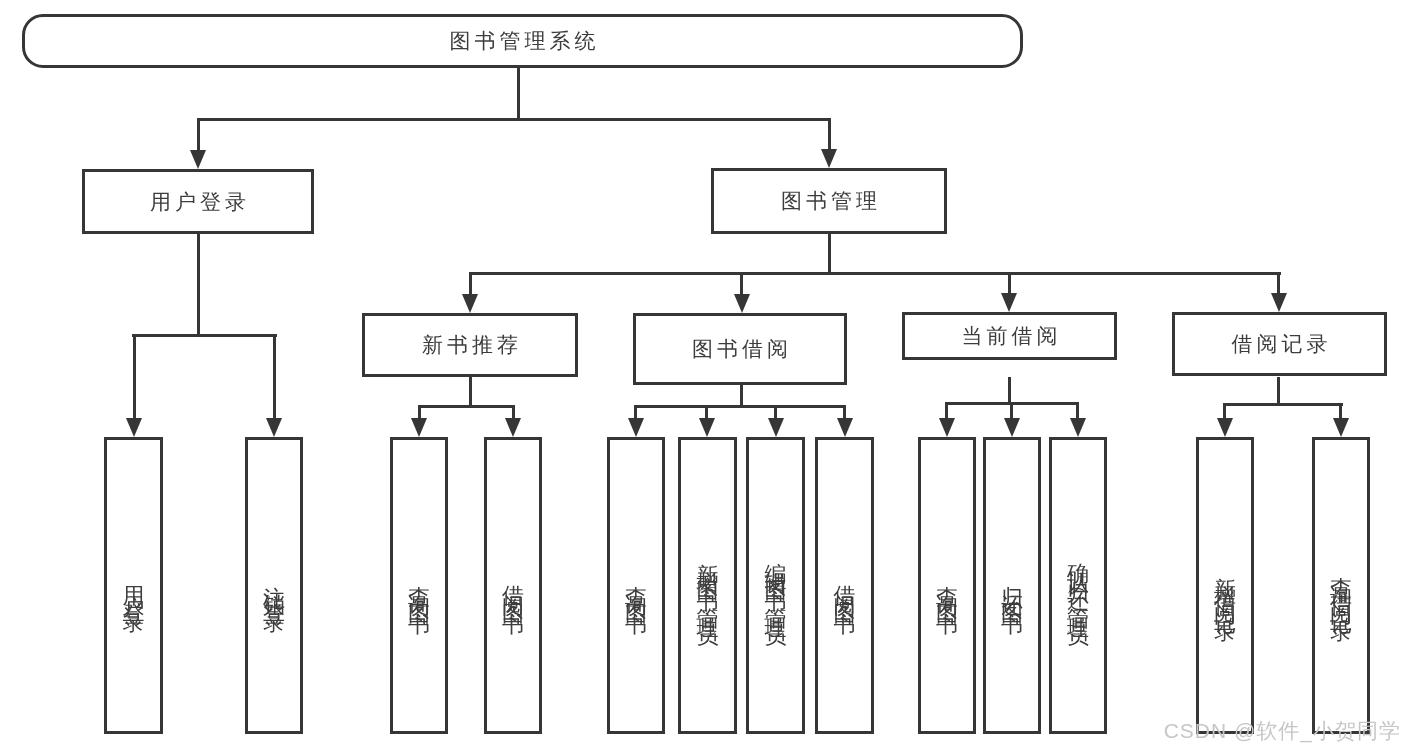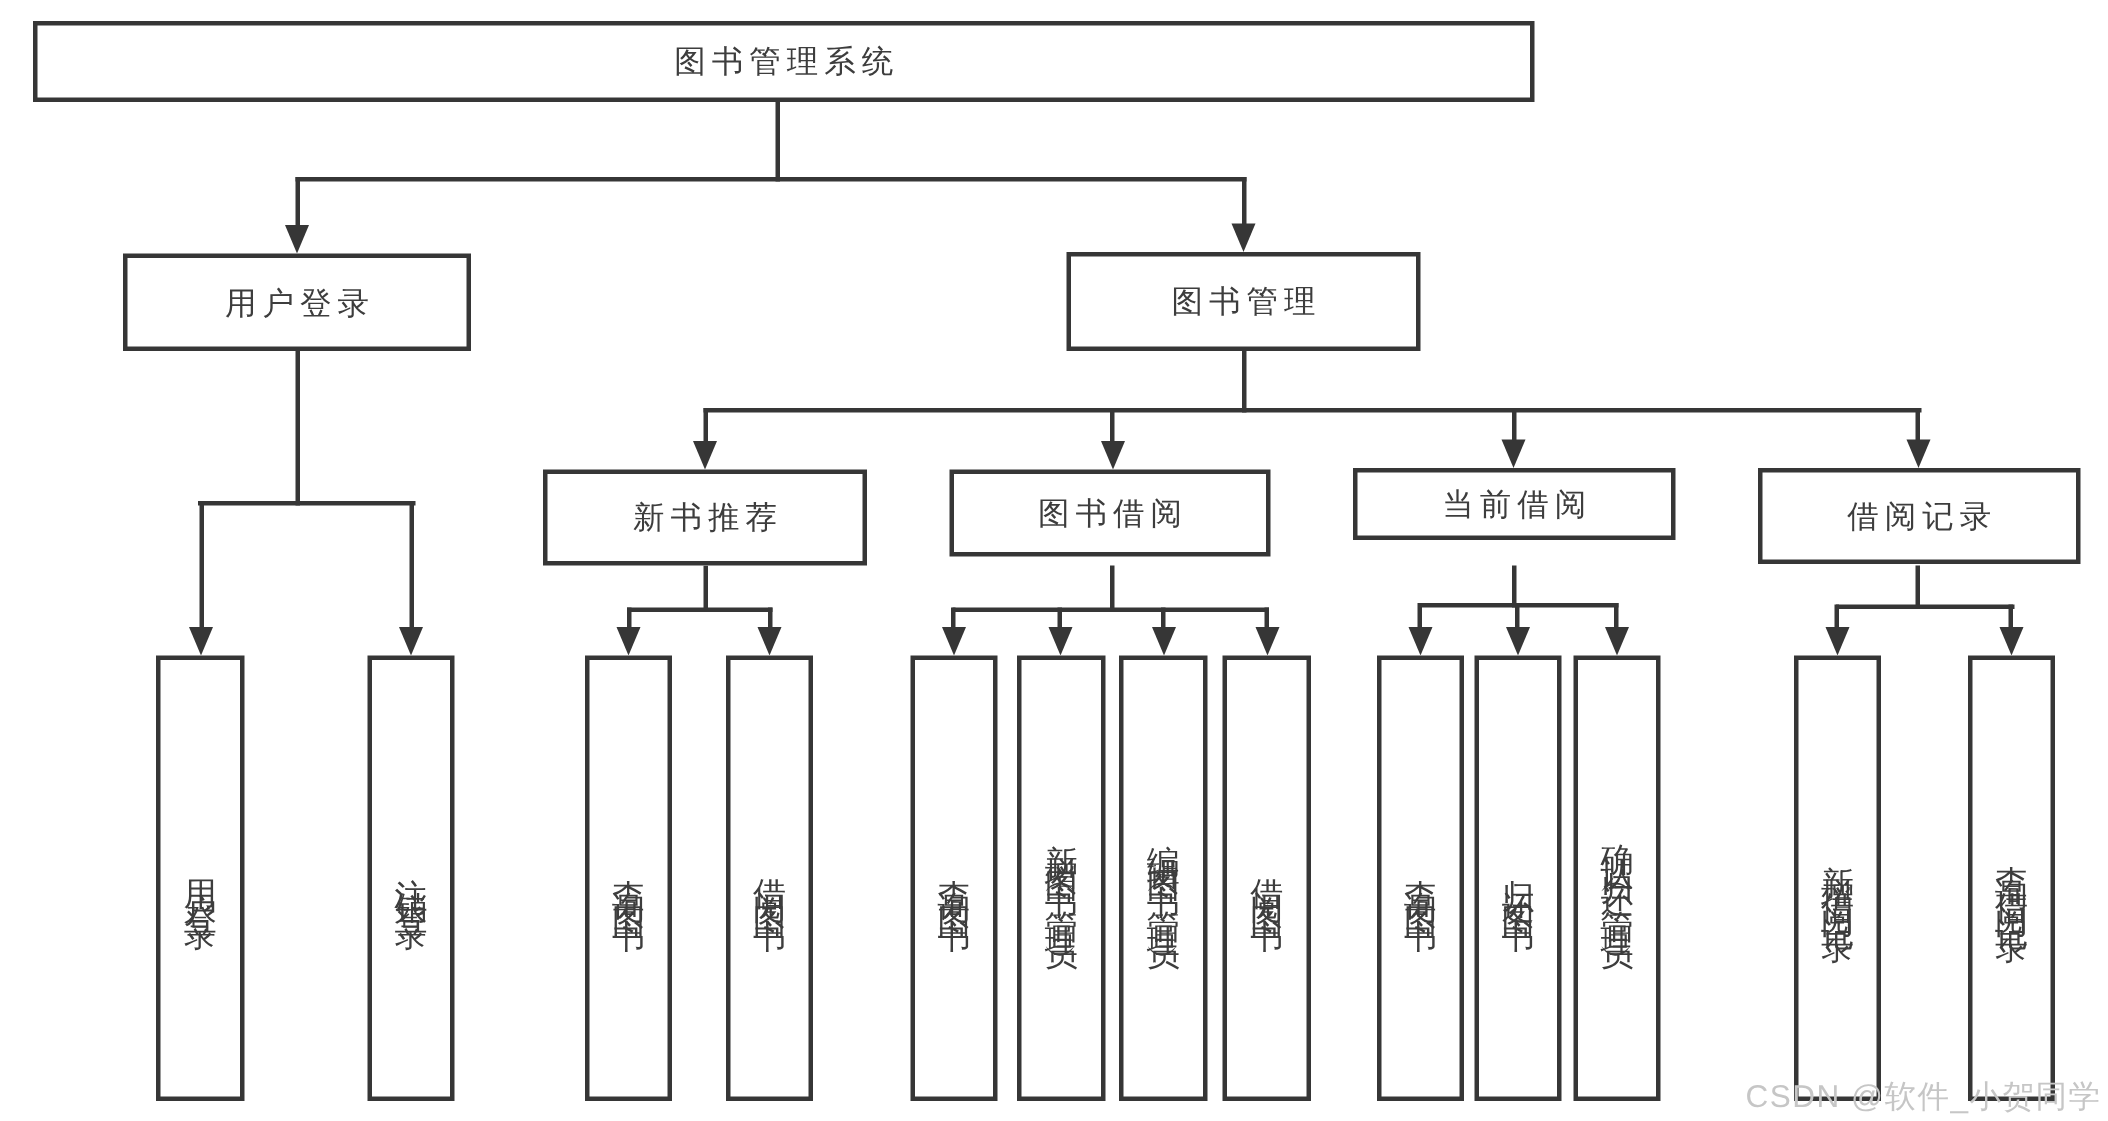--- a/index.html
+++ b/index.html
@@ -57,27 +57,27 @@
     z-index: 3;
     white-space: nowrap;
     margin-left: 47px;
   }
 </style>
 </head>
 <body>
 
 <div id="canvas">
 
-  <div class="node" style="left:22px; top:14px; width:1001px; height:54px;">图书管理系统</div>
+  <div class="node" style="left:22px; top:14px; width:1001px; height:54px;border-radius:21px;">图书管理系统</div>
 
   <div class="node" style="left:82px; top:169px; width:232px; height:65px;">用户登录</div>
   <div class="node" style="left:362px; top:313px; width:216px; height:64px;">新书推荐</div>
 
   <div class="node" style="left:711px; top:168px; width:236px; height:66px;">图书管理</div>
-  <div class="node" style="left:633px; top:313px; width:214px; height:58px;">图书借阅</div>
+  <div class="node" style="left:633px; top:313px; width:214px; height:72px;">图书借阅</div>
   <div class="node" style="left:902px; top:312px; width:215px; height:48px;">当前借阅</div>
   <div class="node" style="left:1172px; top:312px; width:215px; height:64px;">借阅记录</div>
 
   <div class="node leaf" style="left:104px; top:437px; width:59px; height:297px;">用户登录</div>
   <div class="node leaf" style="left:245px; top:437px; width:58px; height:297px;">注销登录</div>
 
   <div class="node leaf" style="left:390px; top:437px; width:58px; height:297px;">查询图书</div>
   <div class="node leaf" style="left:484px; top:437px; width:58px; height:297px;">借阅图书</div>
 
   <div class="node leaf" style="left:607px; top:437px; width:58px; height:297px;">查询图书</div>

